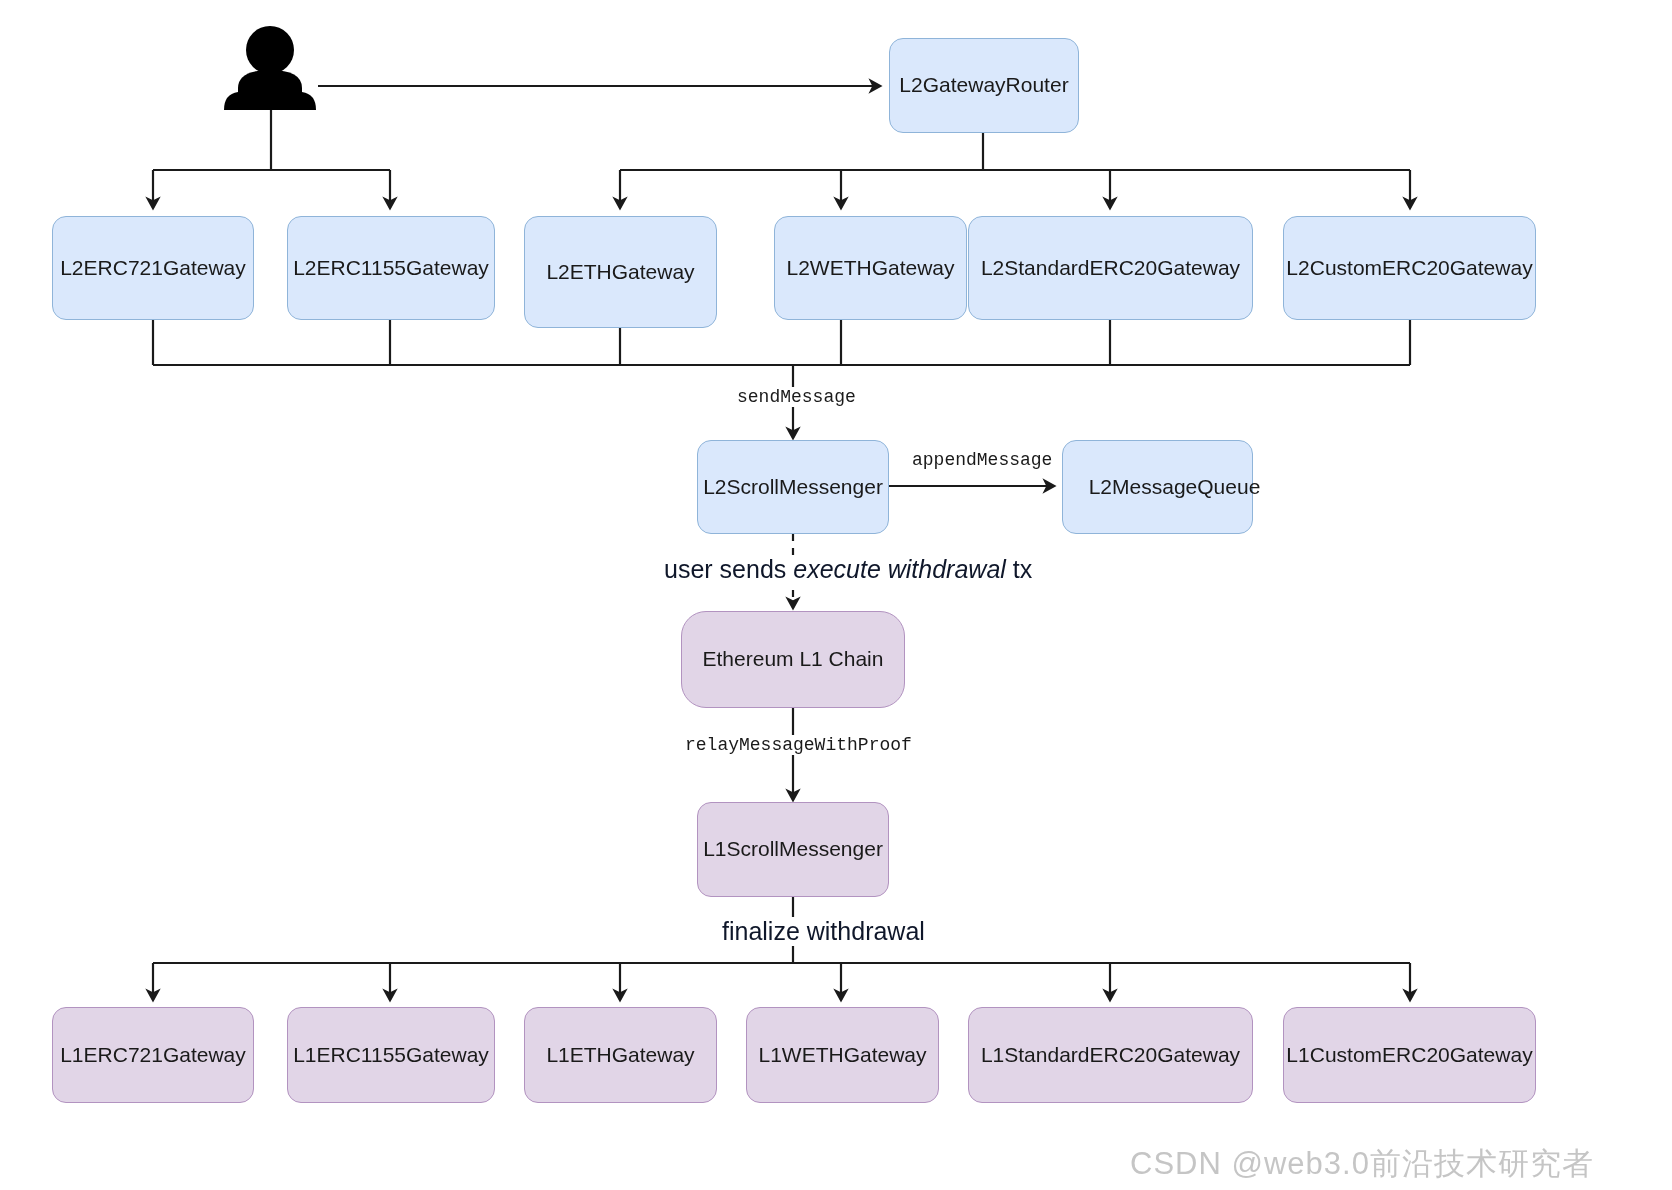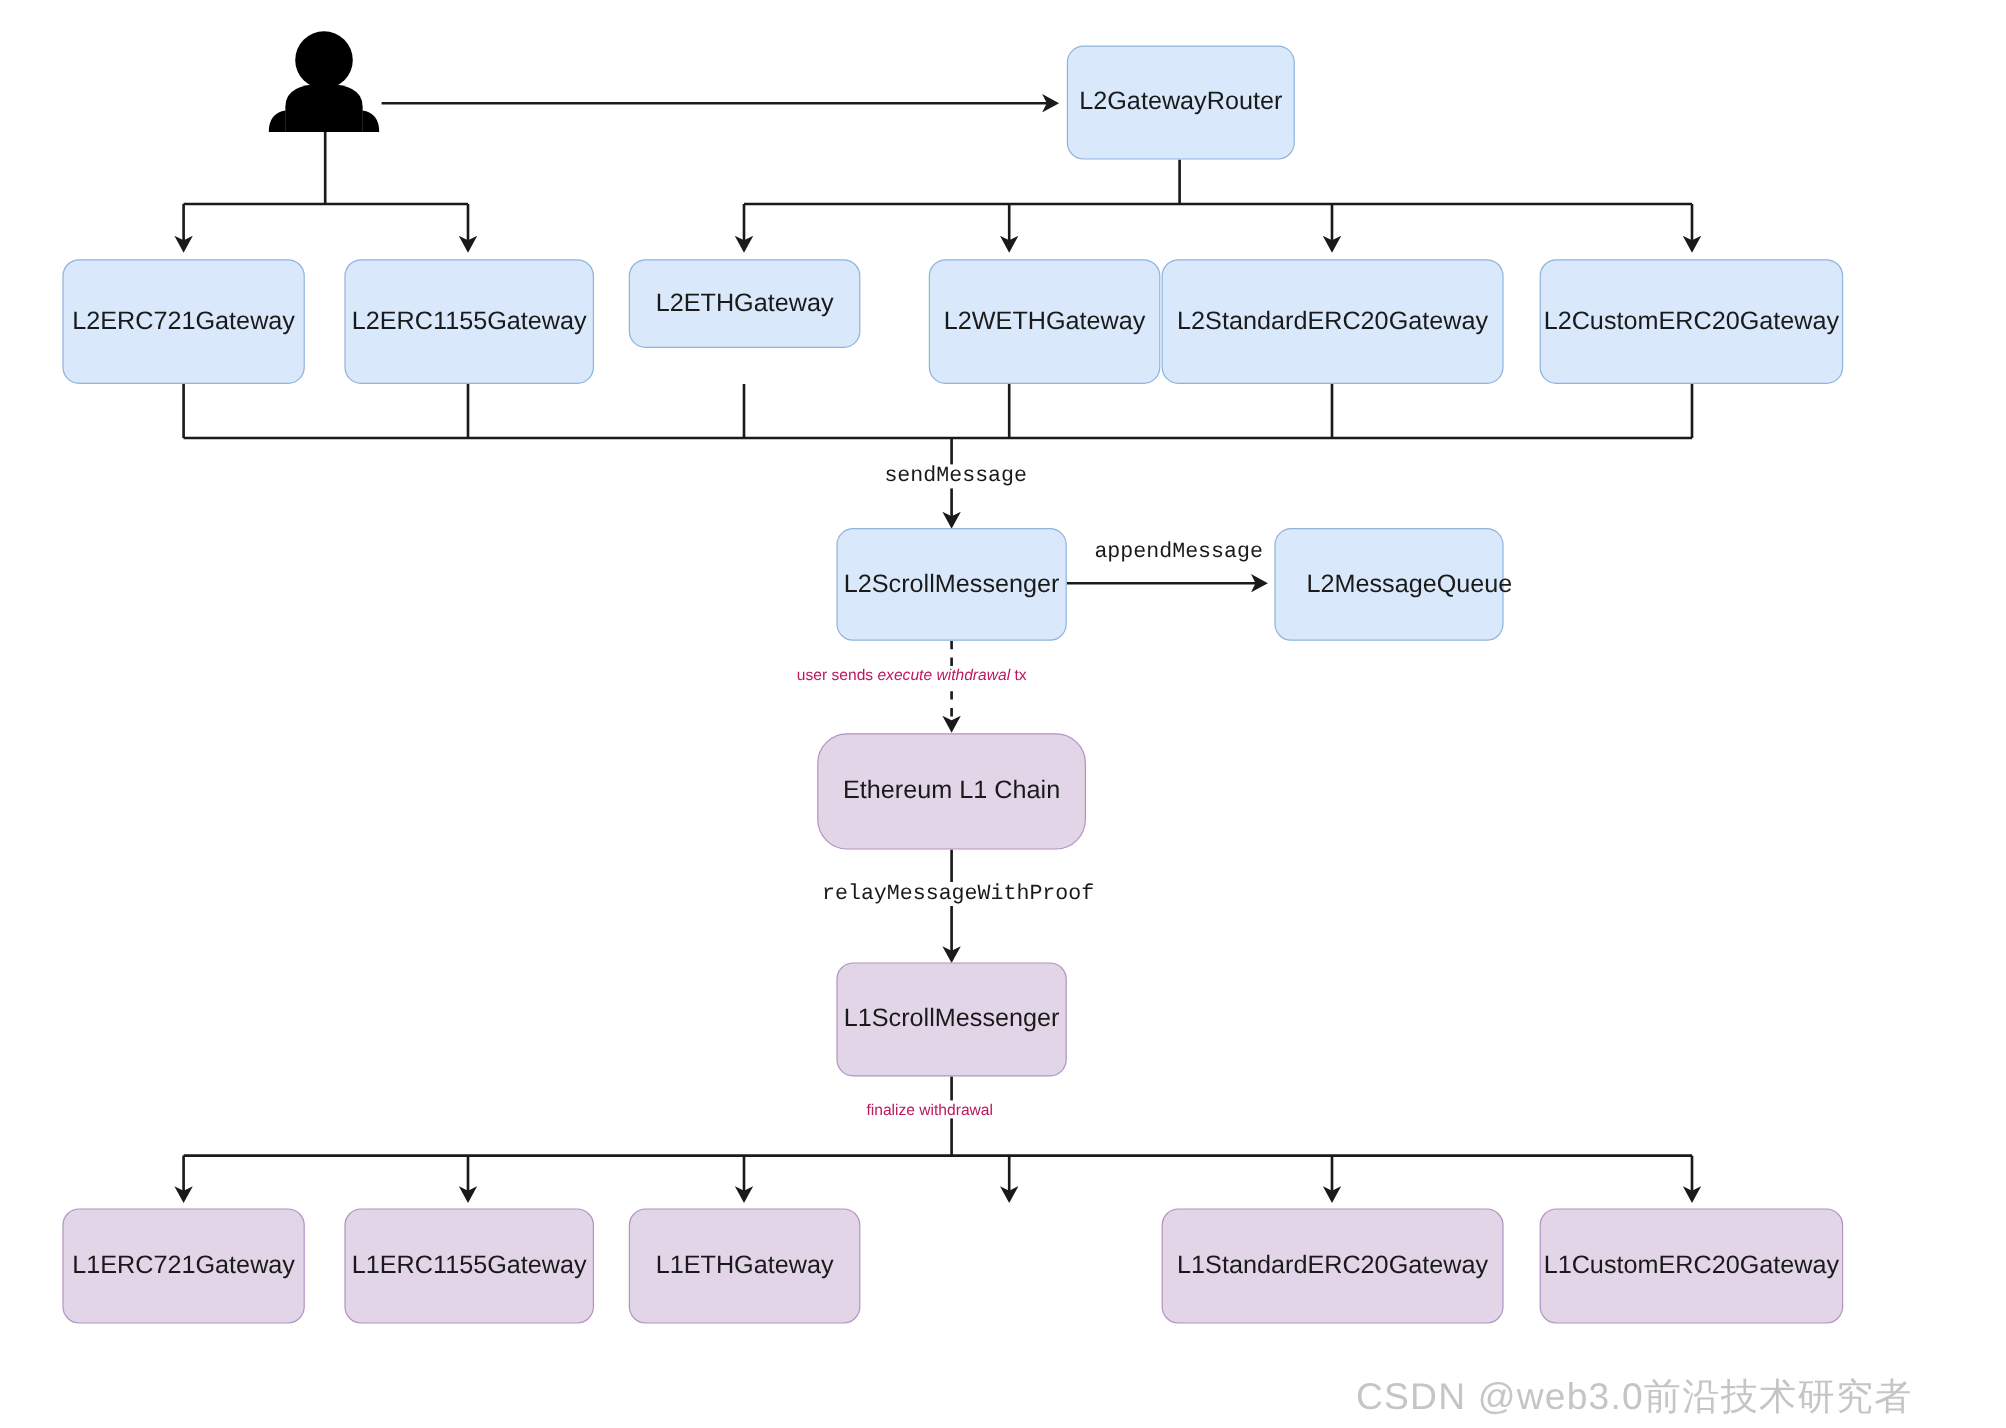--- a/index.html
+++ b/index.html
@@ -57,22 +57,22 @@
     font-family: "Liberation Mono", monospace;
     font-size: 18px;
     color: #1a1a1a;
     white-space: nowrap;
     background: #ffffff;
     padding: 0 4px;
   }
   .edge-label-sans {
     position: absolute;
     font-family: "Liberation Sans", sans-serif;
-    font-size: 13px;
-    color: #be185d;
+    font-size: 25px;
+    color: #0f172a;
     white-space: nowrap;
     background: #ffffff;
     padding: 0 4px;
   }
   .edge-label-sans em {
     font-style: italic;
   }
   .watermark {
     position: absolute;
     font-family: "Liberation Sans", sans-serif;
@@ -148,21 +148,21 @@
   <div class="node-box node-blue" style="left:889px; top:38px; width:190px; height:95px;">
     <span>L2GatewayRouter</span>
   </div>
 
   <div class="node-box node-blue" style="left:52px; top:216px; width:202px; height:104px;">
     <span>L2ERC721Gateway</span>
   </div>
   <div class="node-box node-blue" style="left:287px; top:216px; width:208px; height:104px;">
     <span>L2ERC1155Gateway</span>
   </div>
-  <div class="node-box node-blue" style="left:524px; top:216px; width:193px; height:74px;">
+  <div class="node-box node-blue" style="left:524px; top:216px; width:193px; height:112px;">
     <span>L2ETHGateway</span>
   </div>
   <div class="node-box node-blue" style="left:774px; top:216px; width:193px; height:104px;">
     <span>L2WETHGateway</span>
   </div>
   <div class="node-box node-blue" style="left:968px; top:216px; width:285px; height:104px;">
     <span>L2StandardERC20Gateway</span>
   </div>
   <div class="node-box node-blue" style="left:1283px; top:216px; width:253px; height:104px;">
     <span>L2CustomERC20Gateway</span>
@@ -185,20 +185,23 @@
 
   <div class="node-box node-purple" style="left:52px; top:1007px; width:202px; height:96px;">
     <span>L1ERC721Gateway</span>
   </div>
   <div class="node-box node-purple" style="left:287px; top:1007px; width:208px; height:96px;">
     <span>L1ERC1155Gateway</span>
   </div>
   <div class="node-box node-purple" style="left:524px; top:1007px; width:193px; height:96px;align-items:center;">
     <span>L1ETHGateway</span>
   </div>
+  <div class="node-box node-purple" style="left:746px; top:1007px; width:193px; height:96px;">
+    <span>L1WETHGateway</span>
+  </div>
   <div class="node-box node-purple" style="left:968px; top:1007px; width:285px; height:96px;">
     <span>L1StandardERC20Gateway</span>
   </div>
   <div class="node-box node-purple" style="left:1283px; top:1007px; width:253px; height:96px;">
     <span>L1CustomERC20Gateway</span>
   </div>
 
   <div class="edge-label" style="left:733px; top:387px;">
     <span>sendMessage</span>
   </div>

